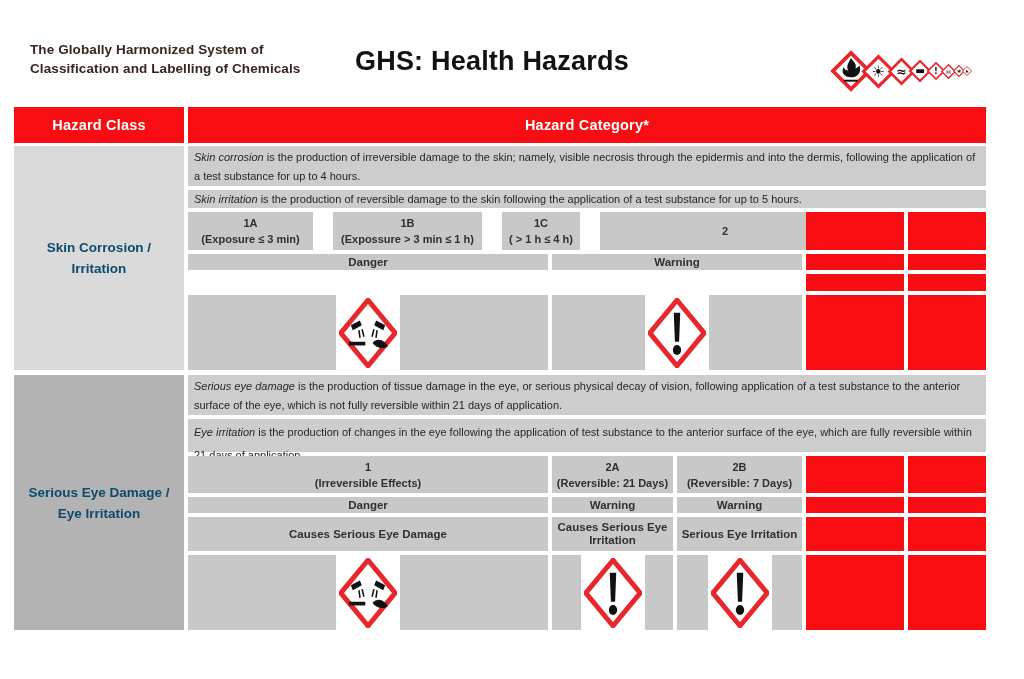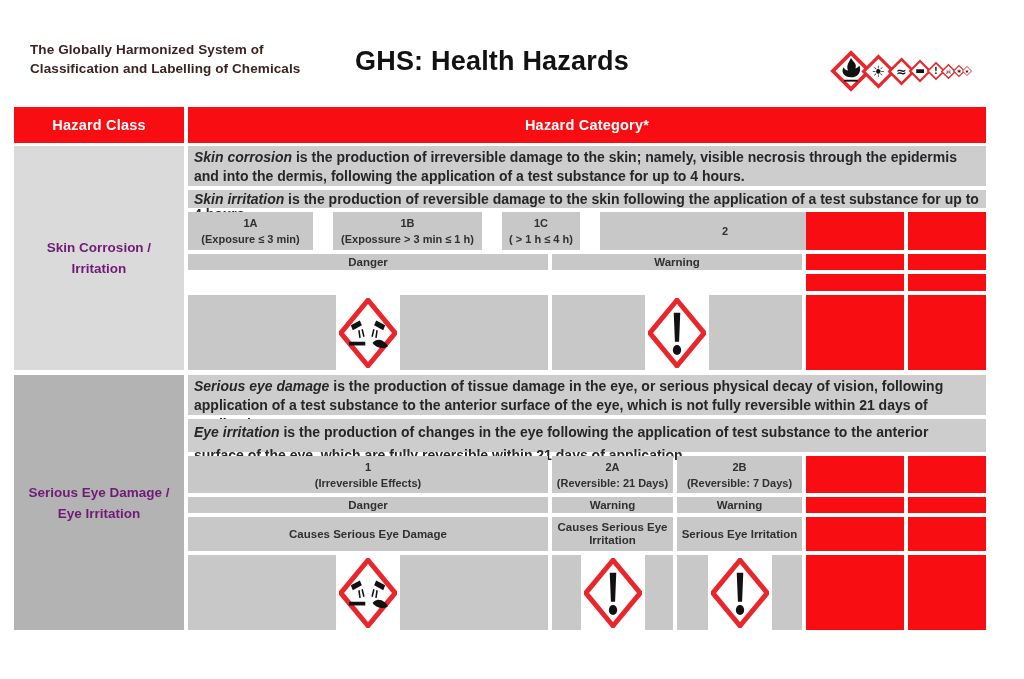--- a/index.html
+++ b/index.html
@@ -28,26 +28,26 @@
   .thead{display:grid;grid-template-columns:170px 798px;gap:4px;height:36px;margin-bottom:3px;}
   .th{background:var(--red);color:#fff;font-weight:bold;font-size:14.5px;
       display:flex;align-items:center;justify-content:center;letter-spacing:.2px;}
 
   .sec{display:grid;gap:4px;margin-bottom:5px;
        grid-template-columns:170px 614px 98px 78px;}
   .sec-skin{grid-template-rows:40px 18px 38px 16px 17px 75px;}
   .sec-eye {grid-template-rows:40px 33px 37px 16px 34px 75px;}
 
   .class-cell{grid-column:1;grid-row:1/7;display:flex;align-items:center;justify-content:center;
-              text-align:center;font-weight:bold;font-size:13.5px;color:#701a75;
+              text-align:center;font-weight:bold;font-size:13.5px;color:#0c4a6e;
               padding:0 12px;line-height:21px;}
   .sec-skin .class-cell{background:#dadada;}
   .sec-eye  .class-cell{background:#b3b3b3;}
 
-  .desc{grid-column:2/5;background:var(--desc);font-size:14px;font-weight:bold;
+  .desc{grid-column:2/5;background:var(--desc);font-size:11px;font-weight:normal;
         color:#262626;padding:2px 6px 0 6px;line-height:19px;}
   .desc i{font-style:italic;}
   .desc.one-line{line-height:15px;padding-top:2px;}
   .sec-eye .desc{line-height:23px;padding-top:2px;}
   .sec-eye .desc.row-1{line-height:19px;padding-top:2px;}
 
   .sub{display:grid;gap:4px;grid-column:2;}
   .cats-skin {grid-row:3;grid-template-columns:125px 149px 78px 250px;gap:20px;}
   .sig-skin  {grid-row:4;grid-template-columns:360px 250px;}
   .stat-skin {grid-row:5;grid-template-columns:360px 250px;}
@@ -128,21 +128,21 @@
 
     <section class="sec sec-skin">
       <div class="class-cell">
         <span>Skin Corrosion / Irritation</span>
       </div>
 
       <div class="desc" style="grid-row:1;">
         <i>Skin corrosion</i><span> is the production of irreversible damage to the skin; namely, visible necrosis through the epidermis and into the dermis, following the application of a test substance for up to 4 hours.</span>
       </div>
       <div class="desc one-line" style="grid-row:2;">
-        <i>Skin irritation</i><span> is the production of reversible damage to the skin following the application of a test substance for up to 4 hours.</span>
+        <i>Skin irritation</i><span> is the production of reversible damage to the skin following the application of a test substance for up to 5 hours.</span>
       </div>
 
       <div class="sub cats-skin">
         <div class="cat">
           <span>1A</span>
           <span>(Exposure ≤ 3 min)</span>
         </div>
         <div class="cat">
           <span>1B</span>
           <span>(Expossure &gt; 3 min ≤ 1 h)</span>

